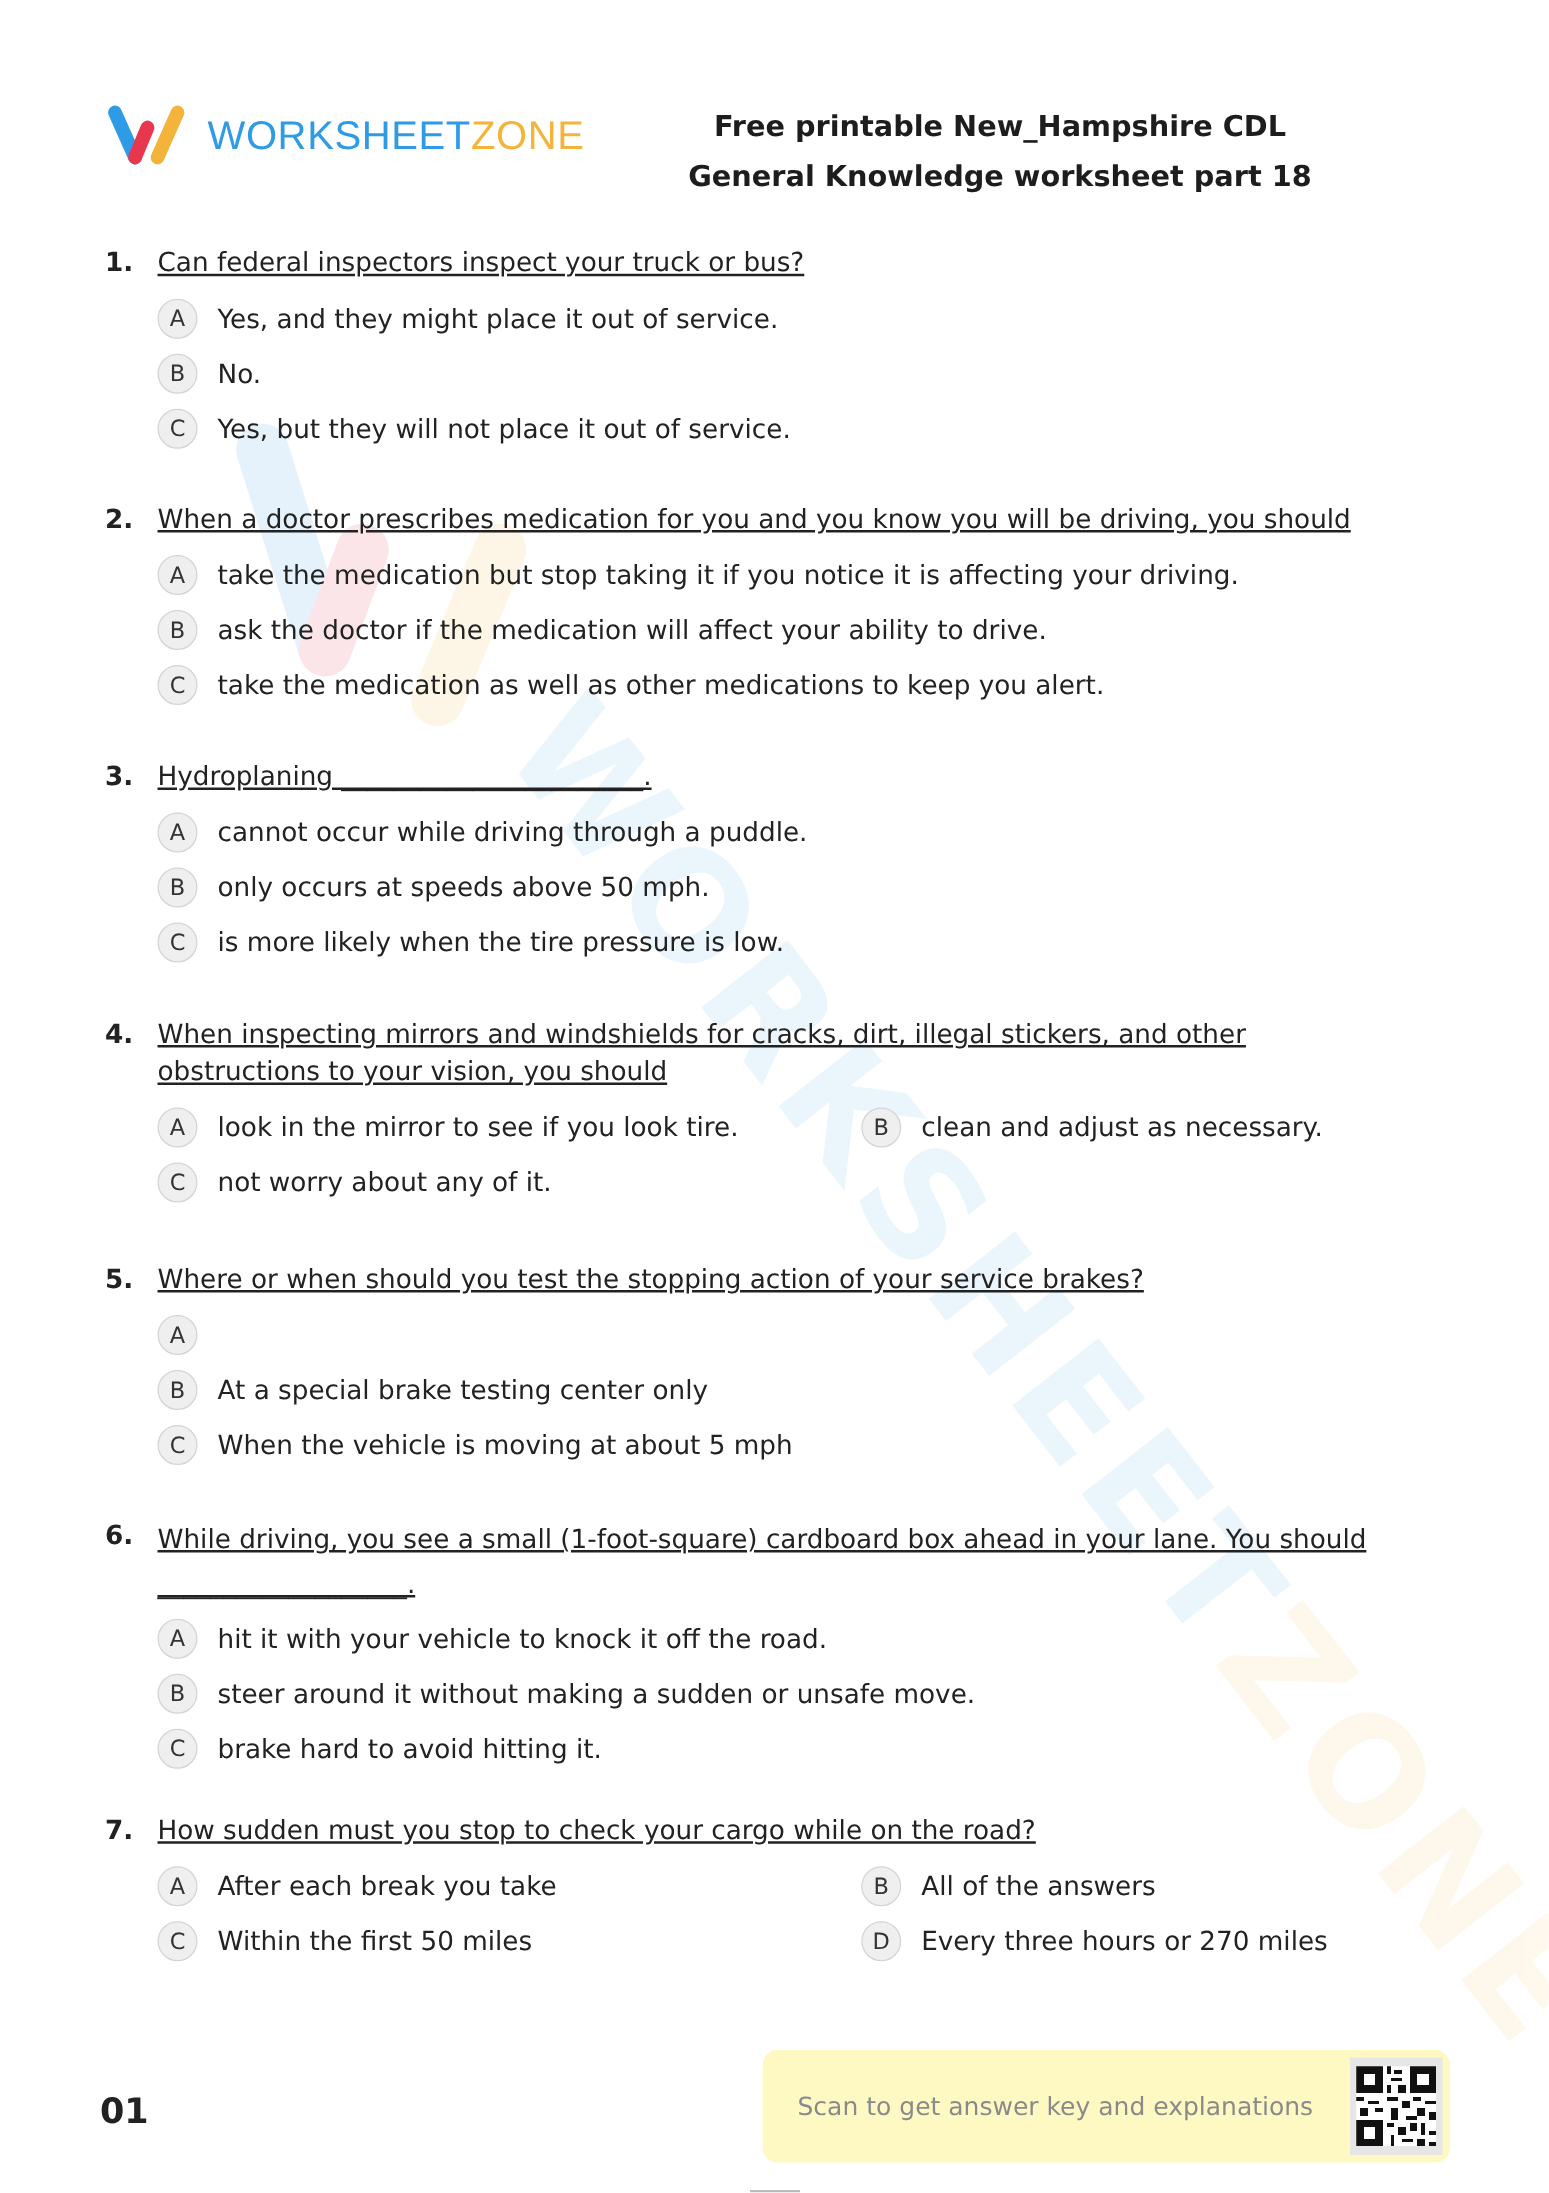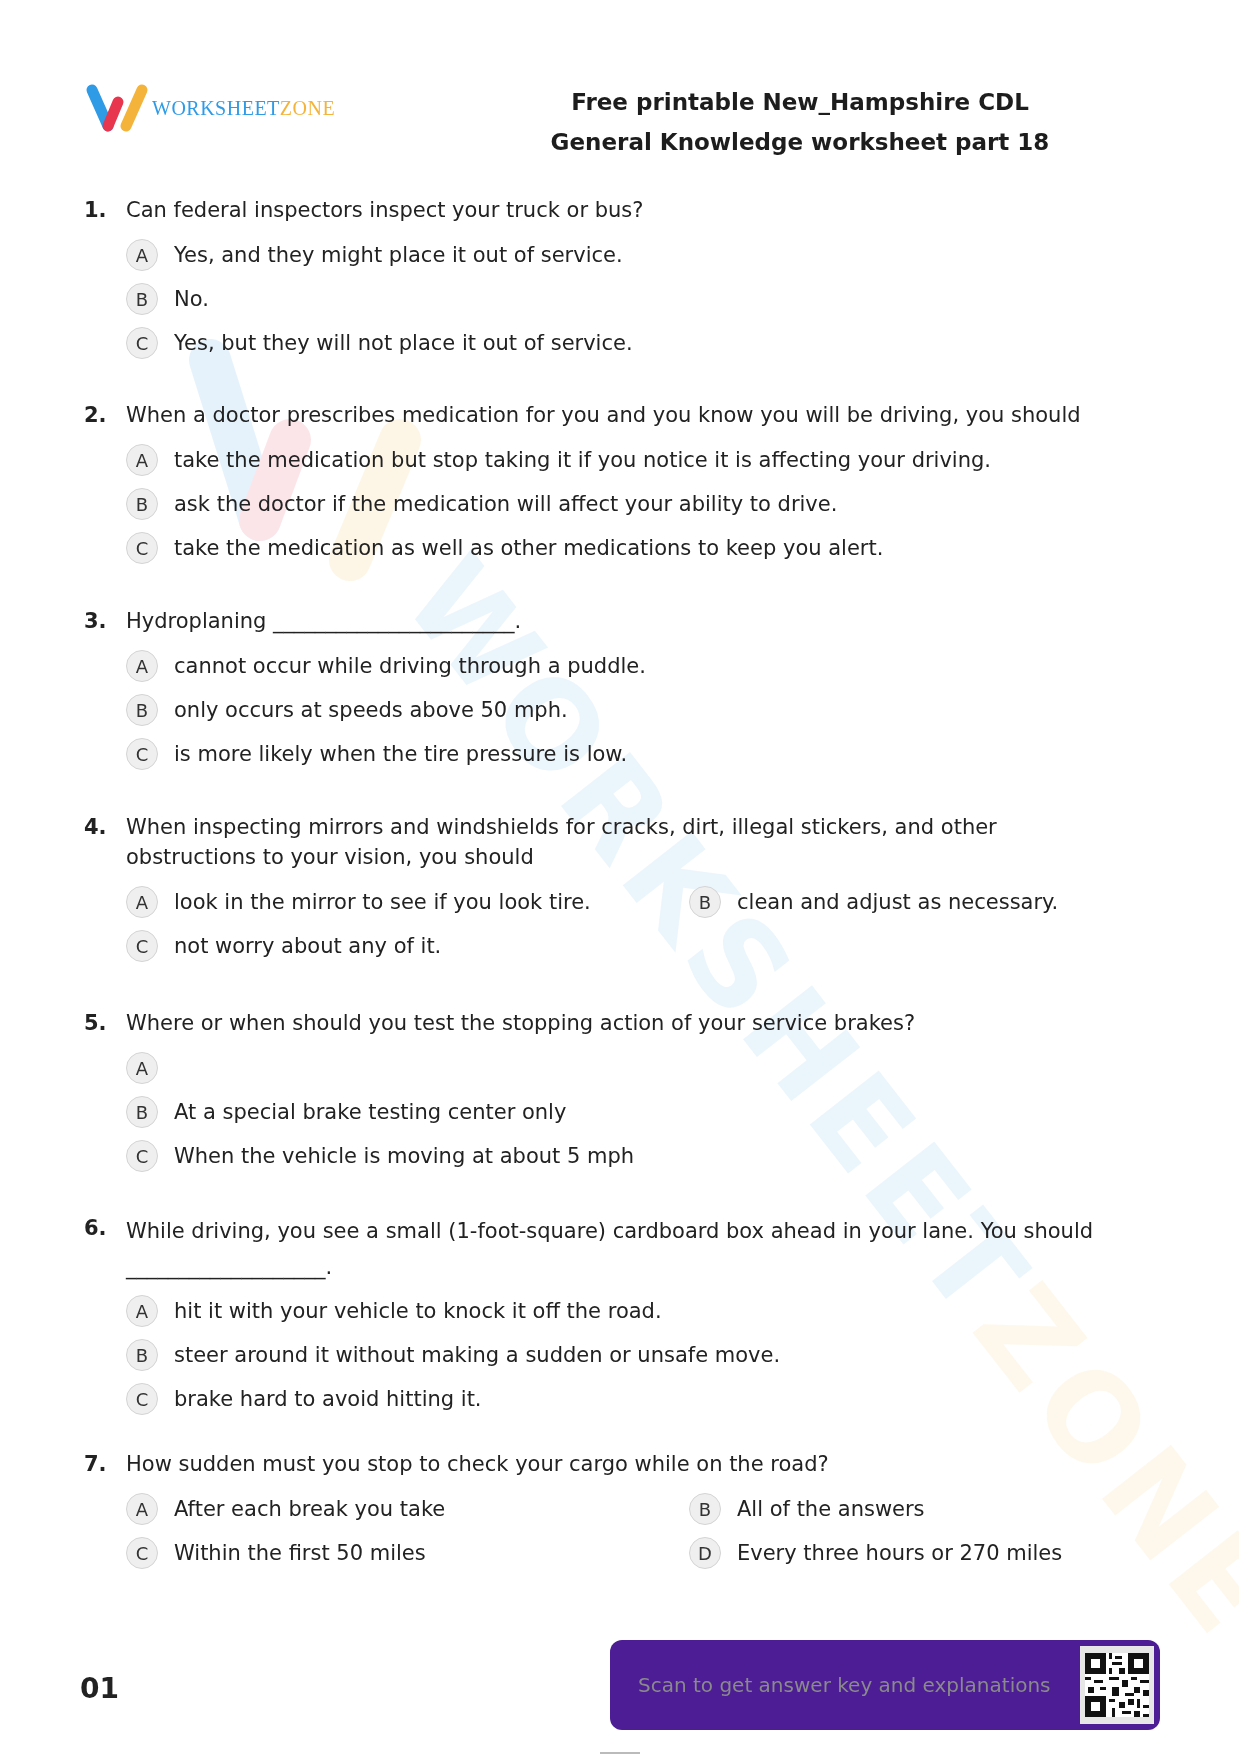--- a/index.html
+++ b/index.html
@@ -1,40 +1,40 @@
 <!DOCTYPE html>
 <html><head>
 <meta charset="utf-8">
 <style>
   html, body { margin: 0; padding: 0; background: #ffffff; }
   body { width: 1239px; height: 1754px; position: relative; overflow: hidden;
          font-family: "DejaVu Sans", "Liberation Sans", sans-serif; color: #222; }
   .logo { position: absolute; left: 84px; top: 82px; display: flex; align-items: center; }
   .logo svg { width: 68px; height: 52px; }
-  .logo-text { font-family: Liberation Serif, serif; font-size: 20px; letter-spacing: 0.5px; }
+  .logo-text { font-family: Liberation Sans, sans-serif; font-size: 32px; letter-spacing: 0.5px; margin-left: 14px; }
   .logo-text .w { color: #2f9be6; }
   .logo-text .z { color: #f4b43c; }
   .title { position: absolute; left: 520px; width: 560px; top: 82px; text-align: center;
            font-family: "DejaVu Sans", sans-serif; font-weight: bold; font-size: 23px; line-height: 40px; color: #1d1d1d; }
   .watermark { position: absolute; left: 0; top: 0; width: 1239px; height: 1754px; pointer-events: none; }
   .q { position: absolute; left: 84px; width: 1080px; }
   .q-head { display: flex; font-size: 21px; line-height: 30px; }
   .q-num { width: 42px; font-weight: bold; flex: none; }
-  .q-text { flex: 1; }
+  .q-text { flex: 1; text-decoration: underline; }
   .opts { margin-left: 42px; }
   .opt-row { display: flex; height: 44px; align-items: center; }
   .opt { display: flex; align-items: center; font-size: 21px; }
   .opt.half { width: 563px; }
   .bubble { width: 32px; height: 32px; border-radius: 50%; background: #efefef; border: 1px solid #d4d4d4;
             box-sizing: border-box; display: flex; align-items: center; justify-content: center;
             font-size: 18px; color: #333; margin-right: 16px; flex: none; }
   .footer-num { position: absolute; left: 80px; top: 1672px; font-size: 28px; font-weight: bold;
                 text-underline-offset: 6px; }
   .scan-box { position: absolute; left: 610px; top: 1640px; width: 550px; height: 90px;
-              background: #4c1d95; border-radius: 12px; display: flex; align-items: center; }
+              background: #fef9c3; border-radius: 12px; display: flex; align-items: center; }
   .scan-text { font-size: 20px; color: #8a8a8a; margin-left: 28px; flex: 1; }
   .qr { width: 74px; height: 78px; background: #e6e6e6; margin-right: 6px; display: flex; align-items: center; justify-content: center; }
   .dash-bar { position: absolute; left: 600px; top: 1752px; width: 40px; height: 2px; background: #bbb; }
 </style>
 </head>
 <body>
 
 <svg class="watermark" viewBox="0 0 1239 1754">
   <g opacity="0.12">
     <path d="M210 360 L260 520" stroke="#2f9be6" stroke-width="42" stroke-linecap="round"></path>

